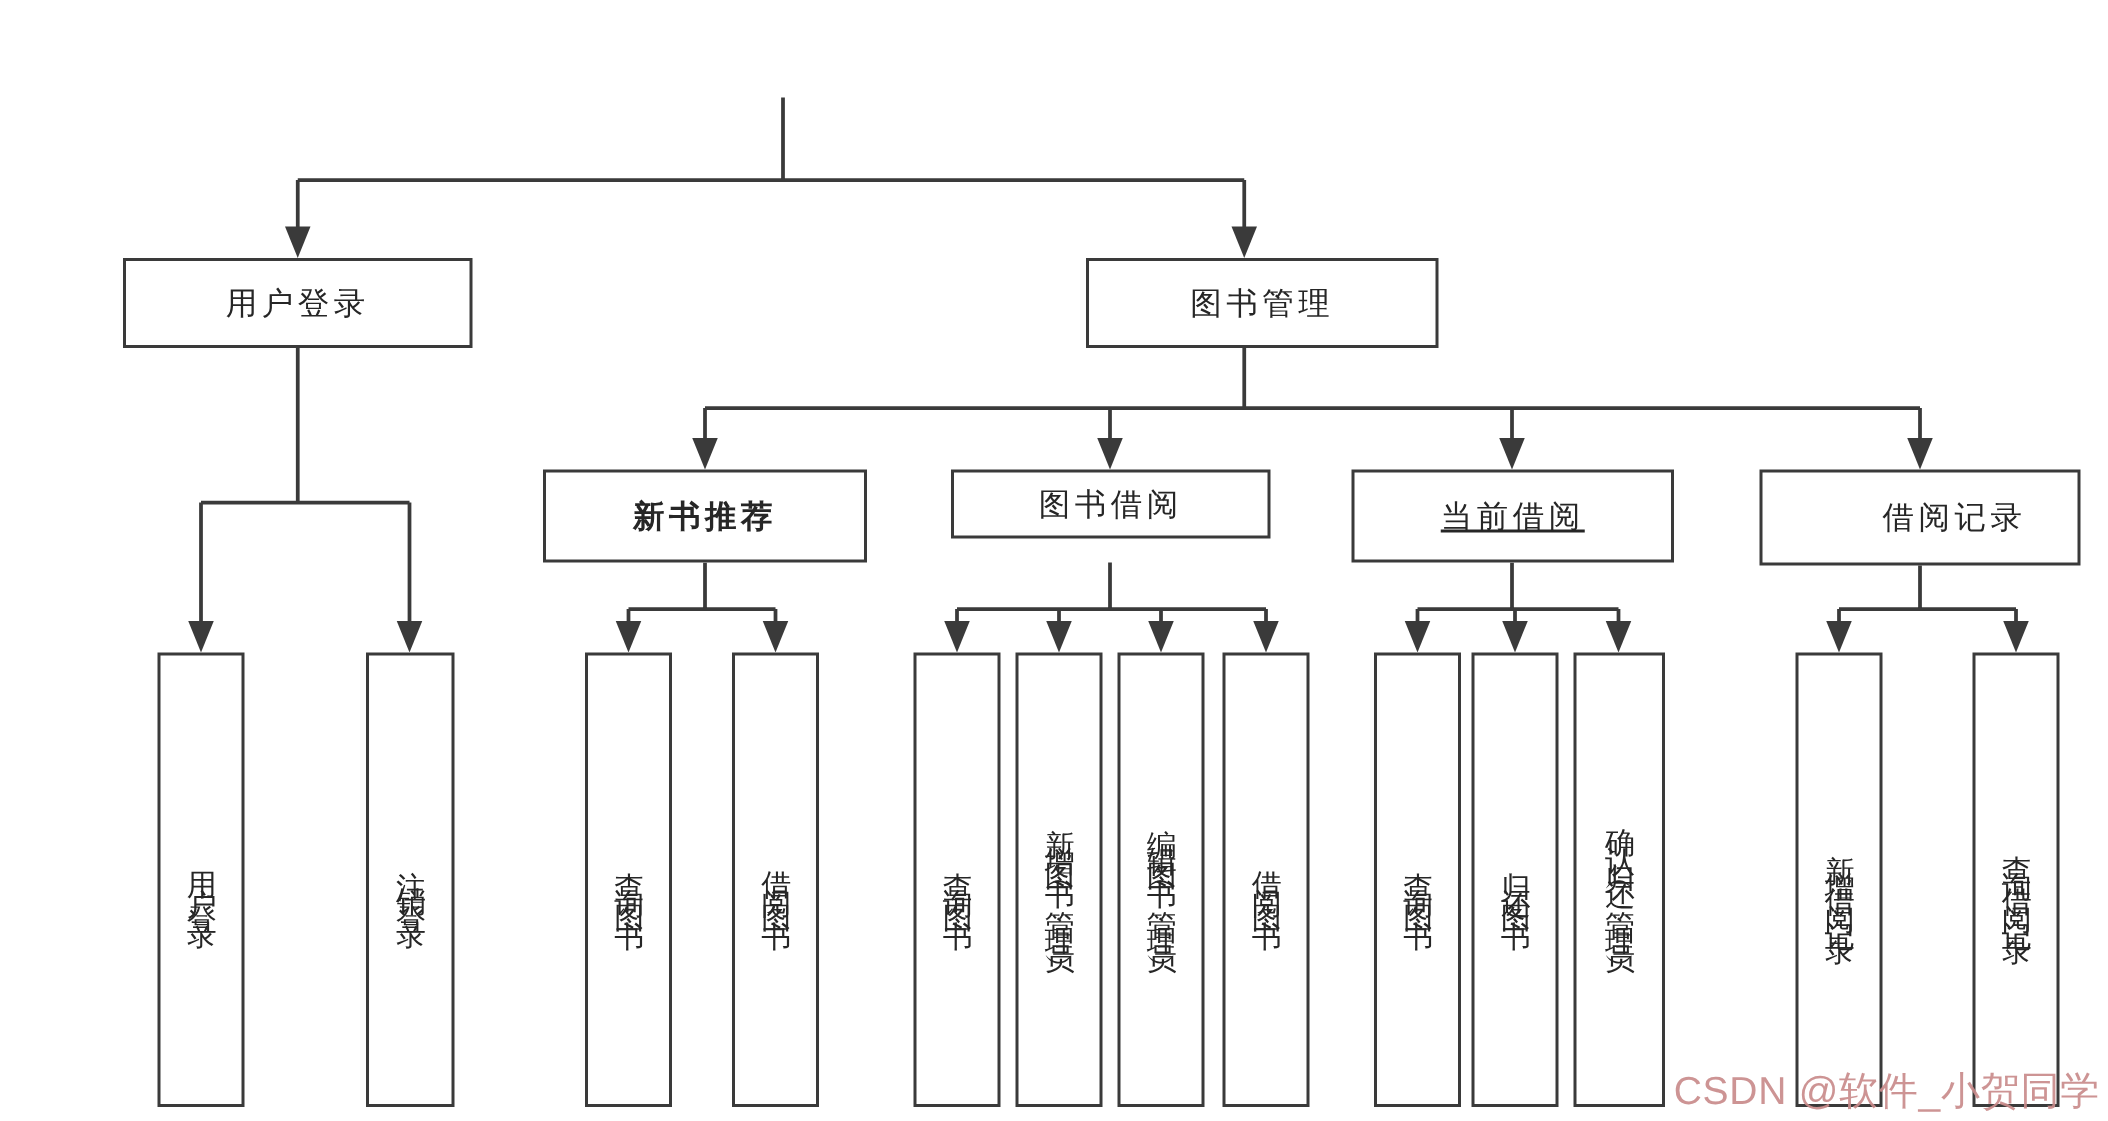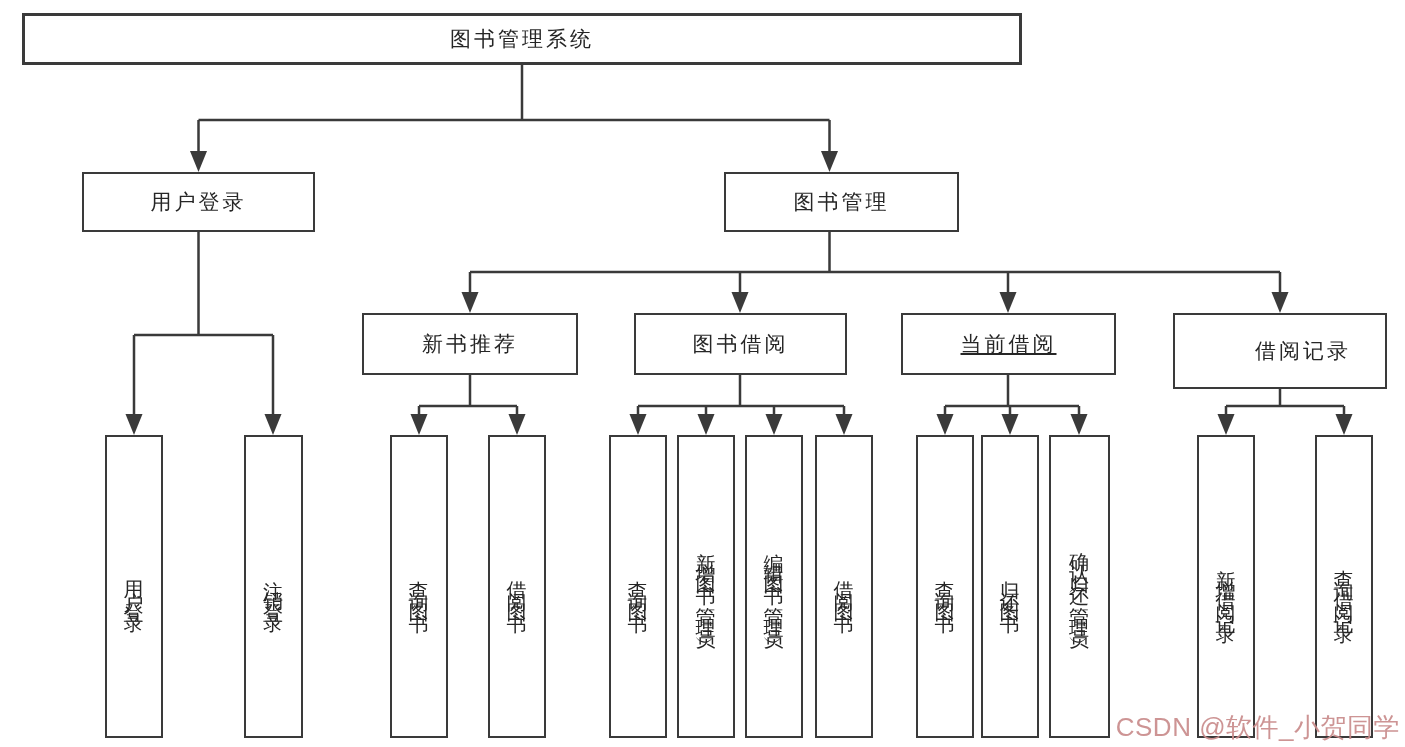--- a/index.html
+++ b/index.html
@@ -94,41 +94,38 @@
       <polygon points="1070.5,414 1087.5,414 1079,435"></polygon>
     </g>
 
     <g>
       <path d="M1280,375 V406 M1226,406 H1344 M1226,406 V417 M1344,406 V417"></path>
       <polygon points="1217.5,414 1234.5,414 1226,435"></polygon>
       <polygon points="1335.5,414 1352.5,414 1344,435"></polygon>
     </g>
   </svg>
 
-  <div class="box h-box root-box" style="left:22px; top:13px; width:1000px; height:52px;">
-    <span>图书管理系统</span>
-  </div>
 
   <div class="box h-box" style="left:82px; top:172px; width:233px; height:60px;">
     <span>用户登录</span>
   </div>
   <div class="box h-box" style="left:712px; top:172px; width:235px; height:60px;margin-left:12px;">
     <span>图书管理</span>
   </div>
 
-  <div class="box h-box" style="left:362px; top:313px; width:216px; height:62px;">
+  <div class="box h-box" style="left:362px; top:313px; width:216px; height:62px;font-weight:bold;">
     <span>新书推荐</span>
   </div>
-  <div class="box h-box" style="left:634px; top:313px; width:213px; height:62px;">
+  <div class="box h-box" style="left:634px; top:313px; width:213px; height:46px;">
     <span>图书借阅</span>
   </div>
   <div class="box h-box" style="left:901px; top:313px; width:215px; height:62px;text-decoration:underline;">
     <span>当前借阅</span>
   </div>
-  <div class="box h-box" style="left:1173px; top:313px; width:214px; height:76px;padding-left:46px;">
+  <div class="box h-box" style="left:1173px; top:313px; width:214px; height:64px;padding-left:46px;">
     <span>借阅记录</span>
   </div>
 
   <div class="box leaf" style="left:105px;">
     <span class="v-label">用户登录</span>
   </div>
   <div class="box leaf" style="left:244px; width:59px;">
     <span class="v-label">注销登录</span>
   </div>
 

